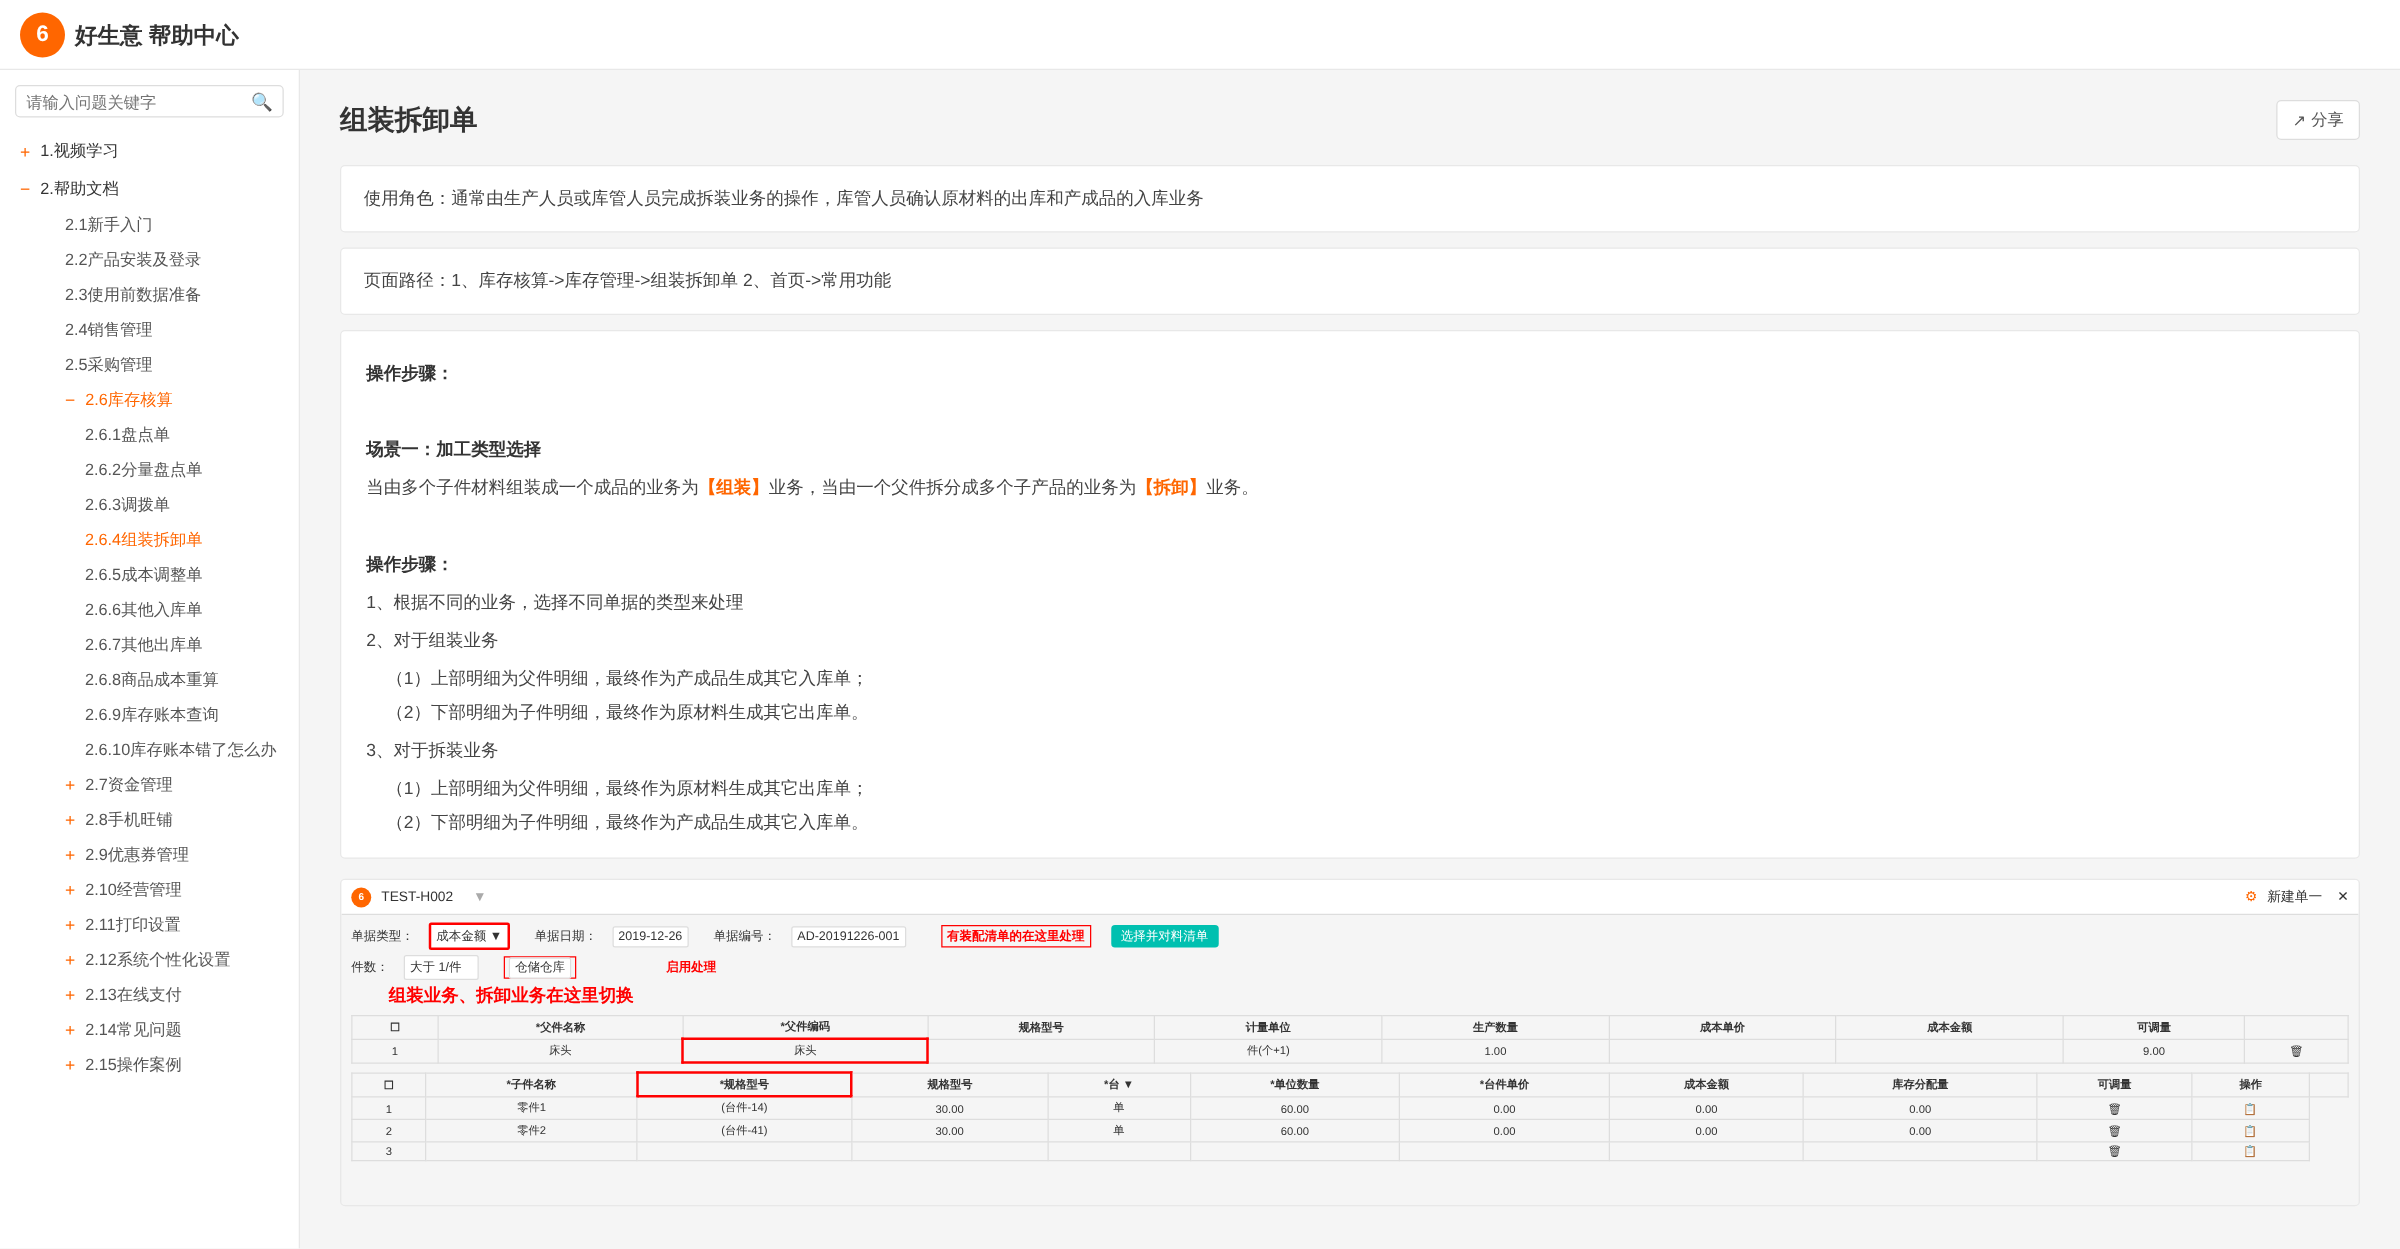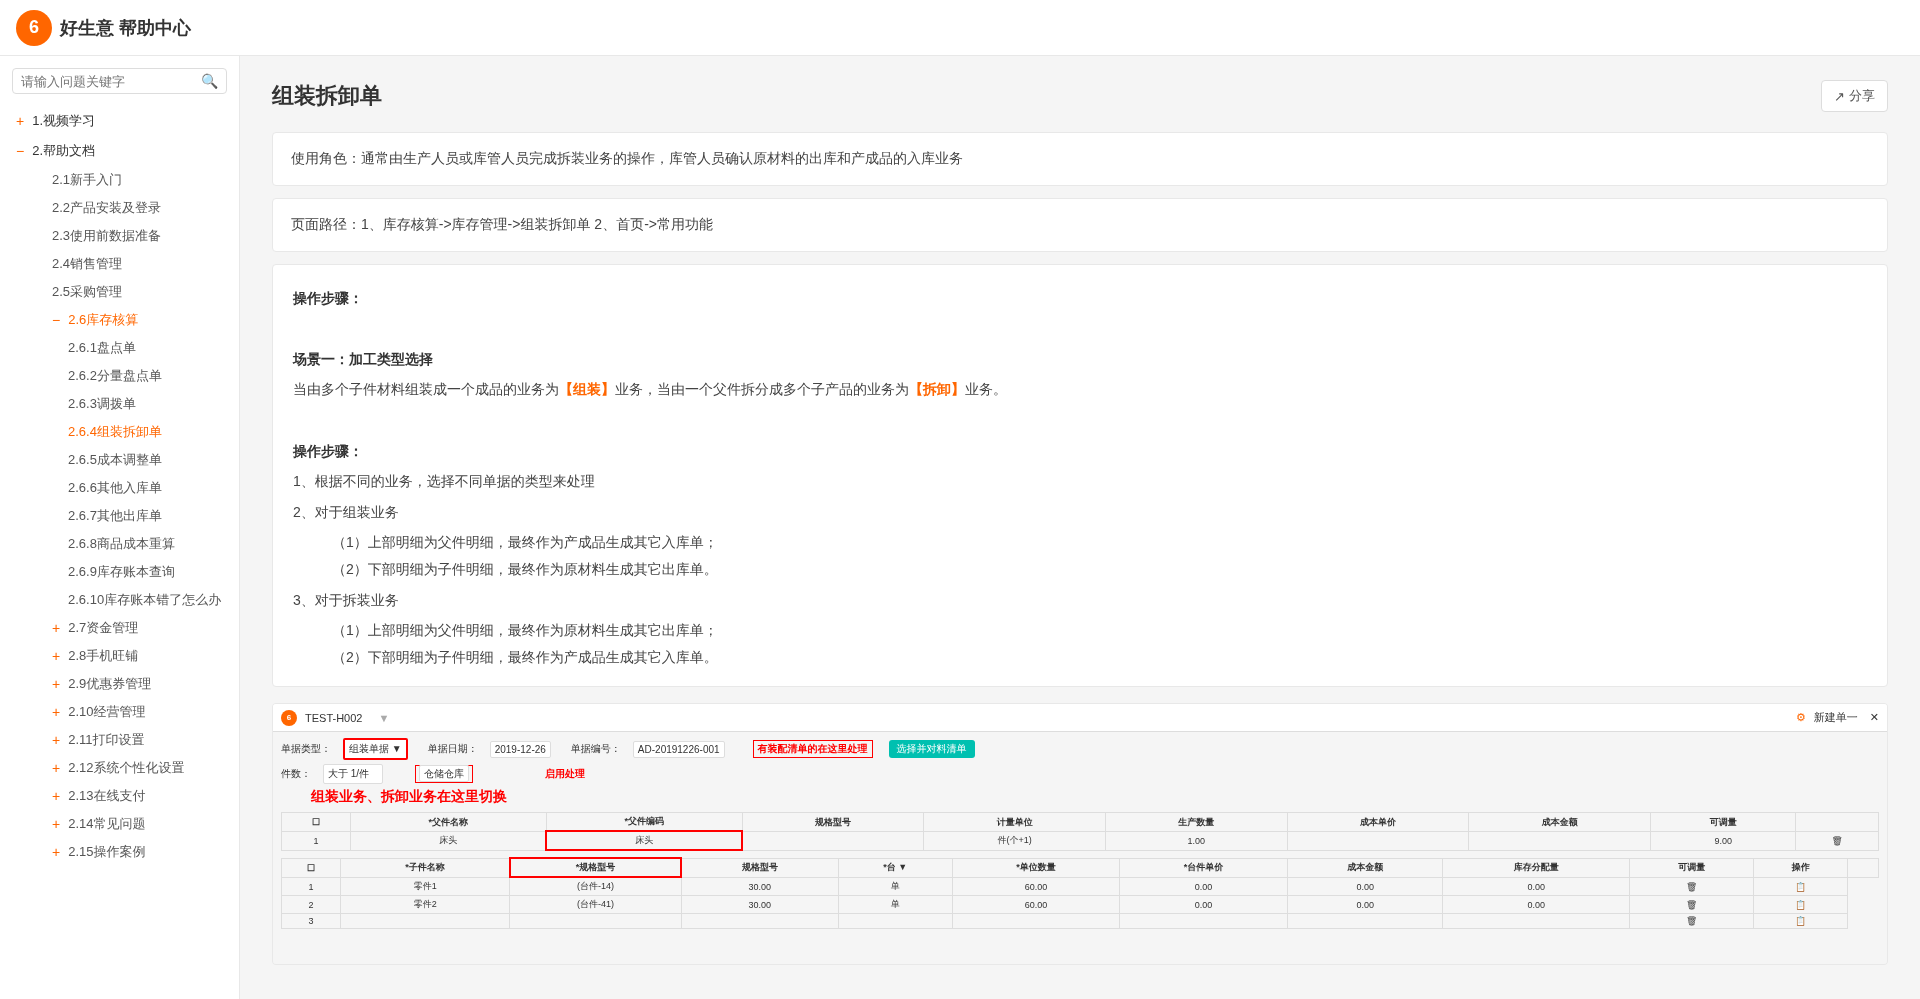--- a/index.html
+++ b/index.html
@@ -157,21 +157,21 @@
       background: #fff;
       border: 1px solid #e8e8e8;
       border-radius: 4px;
       padding: 16px 20px;
       line-height: 1.9;
       font-size: 14px;
       color: #444;
     }
     .content-text p { margin: 4px 0; }
     .content-text .bold { font-weight: 700; color: #333; }
-    .content-text .bracket { margin-left: 39px; display: block; }
+    .content-text .bracket { margin-left: 16px; display: block; }
     .content-text .highlight { color: #f60; font-weight: 600; }
 
     
     .screenshot-container {
       margin-top: 16px;
       border: 1px solid #e8e8e8;
       border-radius: 4px;
       overflow: hidden;
       background: #e8e8e8;
     }
@@ -440,33 +440,33 @@
             <span style="margin-left:8px; color:#aaa;">▼</span>
             <span style="margin-left:auto; color:#f60;">⚙</span>
             <span>新建单一</span>
             <span style="margin-left:4px;">✕</span>
           </div>
 
 
           <div class="mock-content">
             <div class="mock-form-row">
               <span>单据类型：</span>
-              <span class="mock-select">组装单据 ▼</span>
+              <span class="mock-select">成本金额 ▼</span>
               <span style="margin-left:8px;">单据日期：</span>
               <span class="mock-input">2019-12-26</span>
               <span style="margin-left:8px;">单据编号：</span>
               <span class="mock-input">AD-20191226-001</span>
               <span style="position:relative; margin-left:16px; color:red; font-size:10px; font-weight:bold; border:1.5px solid red; padding:1px 4px;">有装配清单的在这里处理</span>
               <span style="background:#00c0b0; color:#fff; padding:2px 8px; border-radius:3px; font-size:10px; margin-left:4px;">选择并对料清单</span>
             </div>
 
             <div class="mock-form-row">
               <span>件数：</span>
               <span class="mock-input">大于 1/件</span>
-              <span style="margin-left:20px; border:1px solid red; padding:1px 3px;">
+              <span style="margin-left:8px; border:1px solid red; padding:1px 3px;">
                 <span class="mock-input">仓储仓库</span>
               </span>
               <span style="position:relative; margin-left:60px; color:red; font-size:10px; font-weight:bold;">启用处理</span>
             </div>
 
             <div style="display:flex; align-items:center; gap:4px; margin-bottom:6px;">
               <span style="color:red; font-size:14px; font-weight:bold; margin-left:30px;">组装业务、拆卸业务在这里切换</span>
             </div>
 
             <table class="mock-table">

